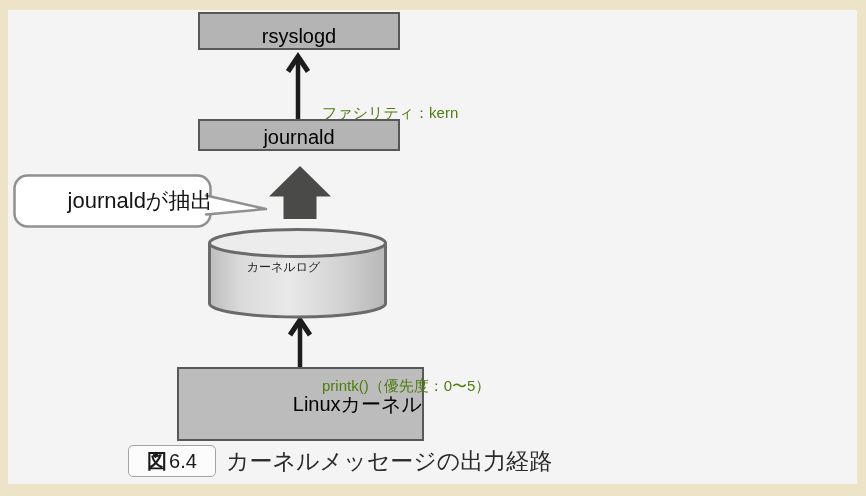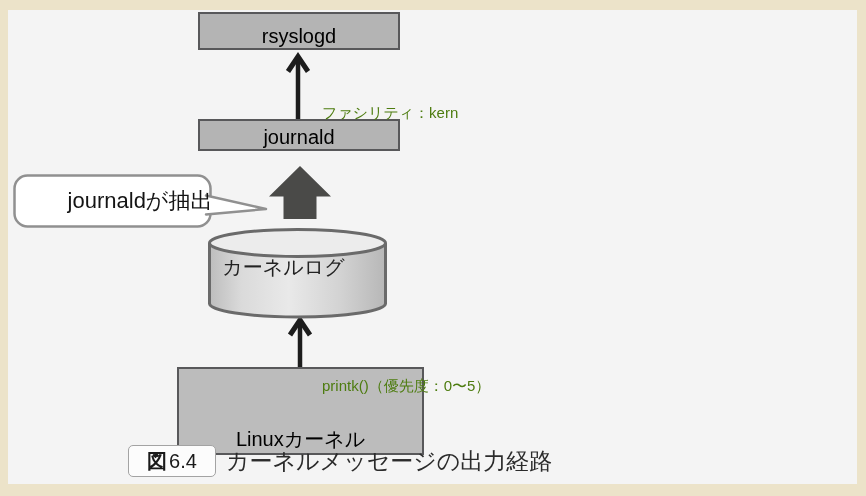--- a/index.html
+++ b/index.html
@@ -17,36 +17,36 @@
   .layer{position:absolute;left:0;top:0;width:866px;height:496px;pointer-events:none;}
   .node{
     position:absolute;box-sizing:border-box;
     background:#b4b4b4;border:2.5px solid #58585a;
     color:#000000;
     display:flex;align-items:flex-end;justify-content:center;
     font-size:20px;text-align:center;
   }
   .node-rsyslogd{left:198px;top:12px;width:202px;height:38px;}
   .node-journald{left:198px;top:119px;width:202px;height:32px;}
-  .node-kernel{left:177px;top:367px;width:247px;height:88px;
-    flex-direction:row;line-height:27px;background:#bcbcbc;}
+  .node-kernel{left:177px;top:367px;width:247px;height:74px;
+    flex-direction:column;line-height:27px;background:#bcbcbc;}
   .edge-label{
     position:absolute;font-size:15px;line-height:26px;
     color:#4d7c0f;white-space:nowrap;margin-top:41px;
   }
   .label-facility{left:322px;top:59px;}
   .label-printk{left:322px;top:332px;}
   .bubble-text{
     position:absolute;left:14px;top:175px;width:196px;height:51px;
     display:flex;align-items:center;justify-content:center;
     font-size:22px;color:#141414;white-space:nowrap;margin-left:28px;
   }
   .cylinder-text{
     position:absolute;left:209px;top:254px;width:149px;
-    text-align:center;font-size:20px;line-height:27px;color:#222;
+    text-align:center;font-size:12px;line-height:27px;color:#222;
   }
   .caption{
     position:absolute;left:128px;top:444px;height:34px;
     display:flex;align-items:center;
   }
   .caption-badge{
     box-sizing:border-box;
     min-width:88px;height:32px;
     border:1.5px solid #a3a3a3;border-radius:5px;
     background:#fcfcfc;

